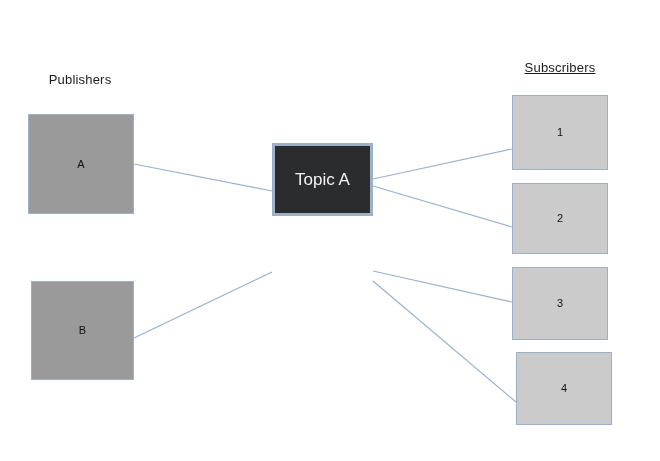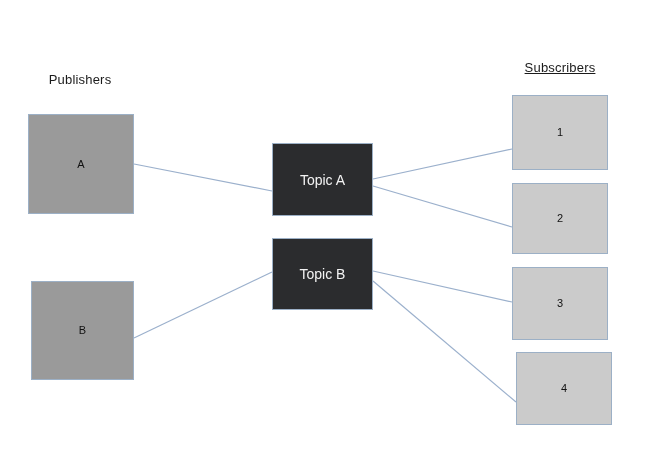--- a/index.html
+++ b/index.html
@@ -45,23 +45,23 @@
     font-size: 11px;
     line-height: 1;
   }
   .node-publisher {
     background: #9a9a9a;
     border: 1px solid #9cb0c6;
     color: #111111;
   }
   .node-topic {
     background: #2b2c2e;
-    border: 1px solid #a16207;
+    border: 3px solid #a16207;
     color: #f3f3f3;
-    font-size: 14px;
+    font-size: 17px;
     text-align: center;
   }
   .node-subscriber {
     background: #cbcbcb;
     border: 1px solid #9cb0c6;
     color: #111111;
   }
   .node-label {
     pointer-events: none;
   }
@@ -91,23 +91,20 @@
   </div>
 
   <div class="node node-publisher" style="left: 31px; top: 281px; width: 103px; height: 99px; background: rgb(154, 154, 154); border-color: rgb(156, 176, 198); color: rgb(17, 17, 17);">
     <span class="node-label">B</span>
   </div>
 
   <div class="node node-topic" style="left: 272px; top: 143px; width: 101px; height: 73px; background: rgb(43, 44, 46); border-color: rgb(156, 176, 198); color: rgb(243, 243, 243);">
     <span class="node-label">Topic A</span>
   </div>
 
-  <div class="node node-topic" style="left: 272px; top: 238px; width: 101px; height: 72px; background: rgb(43, 44, 46); border-color: rgb(156, 176, 198); color: rgb(243, 243, 243);">
-    <span class="node-label">Topic B</span>
-  </div>
 
   <div class="node node-subscriber" style="left: 512px; top: 95px; width: 96px; height: 75px; background: rgb(203, 203, 203); border-color: rgb(156, 176, 198); color: rgb(17, 17, 17);">
     <span class="node-label">1</span>
   </div>
 
   <div class="node node-subscriber" style="left: 512px; top: 183px; width: 96px; height: 71px; background: rgb(203, 203, 203); border-color: rgb(156, 176, 198); color: rgb(17, 17, 17);">
     <span class="node-label">2</span>
   </div>
 
   <div class="node node-subscriber" style="left: 512px; top: 267px; width: 96px; height: 73px; background: rgb(203, 203, 203); border-color: rgb(156, 176, 198); color: rgb(17, 17, 17);">

